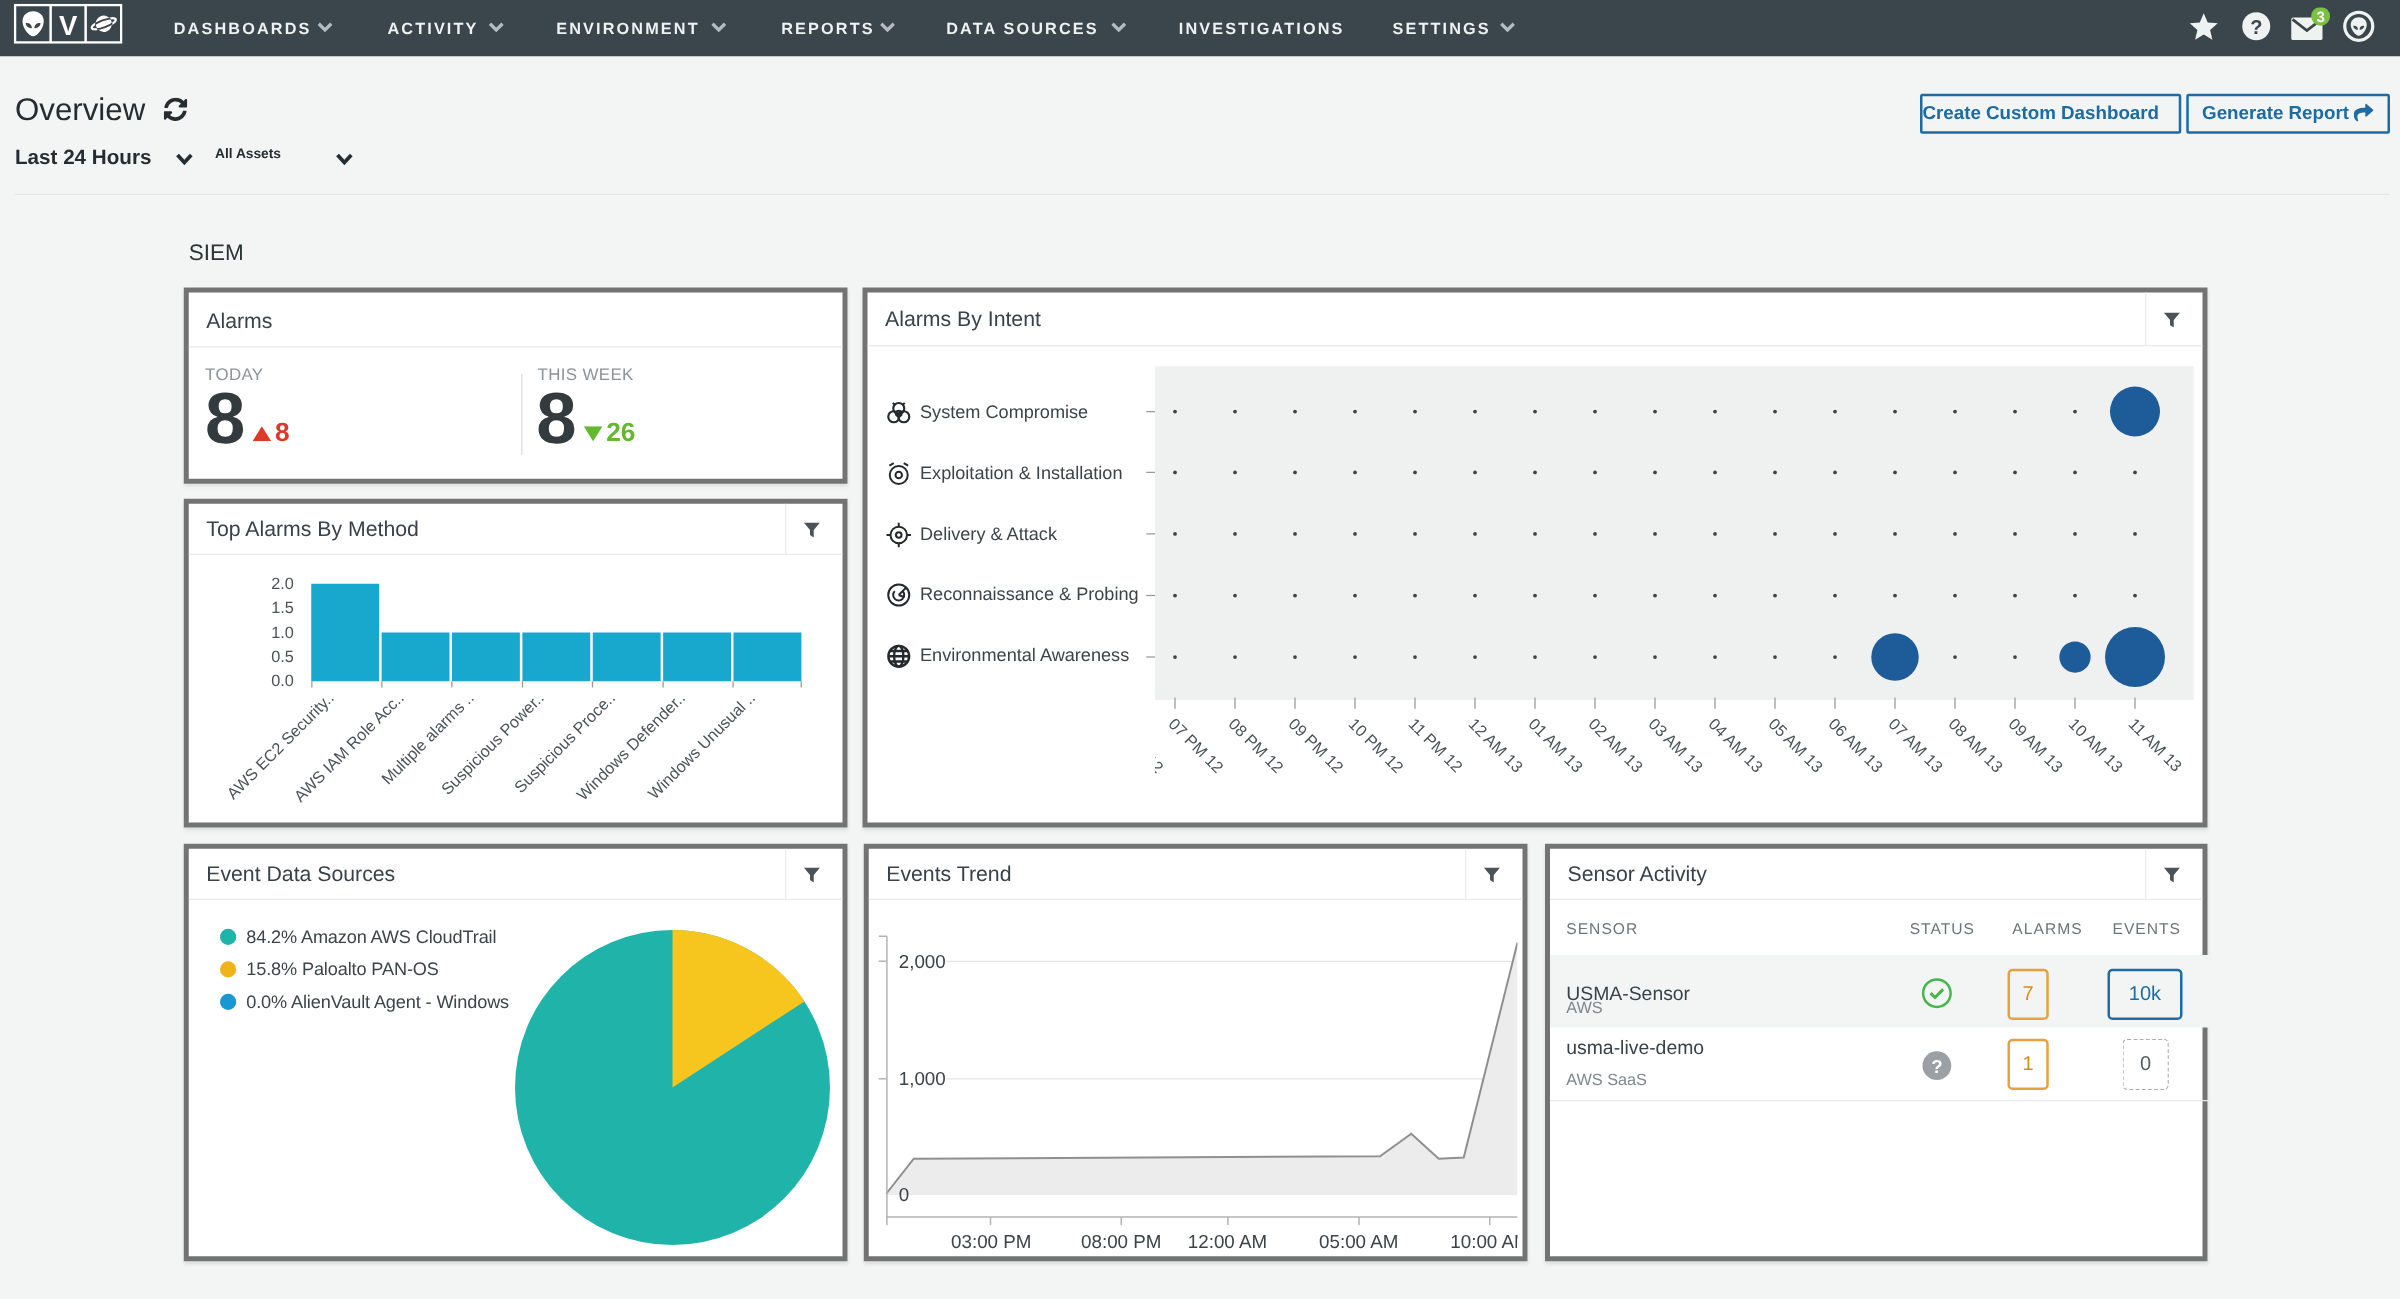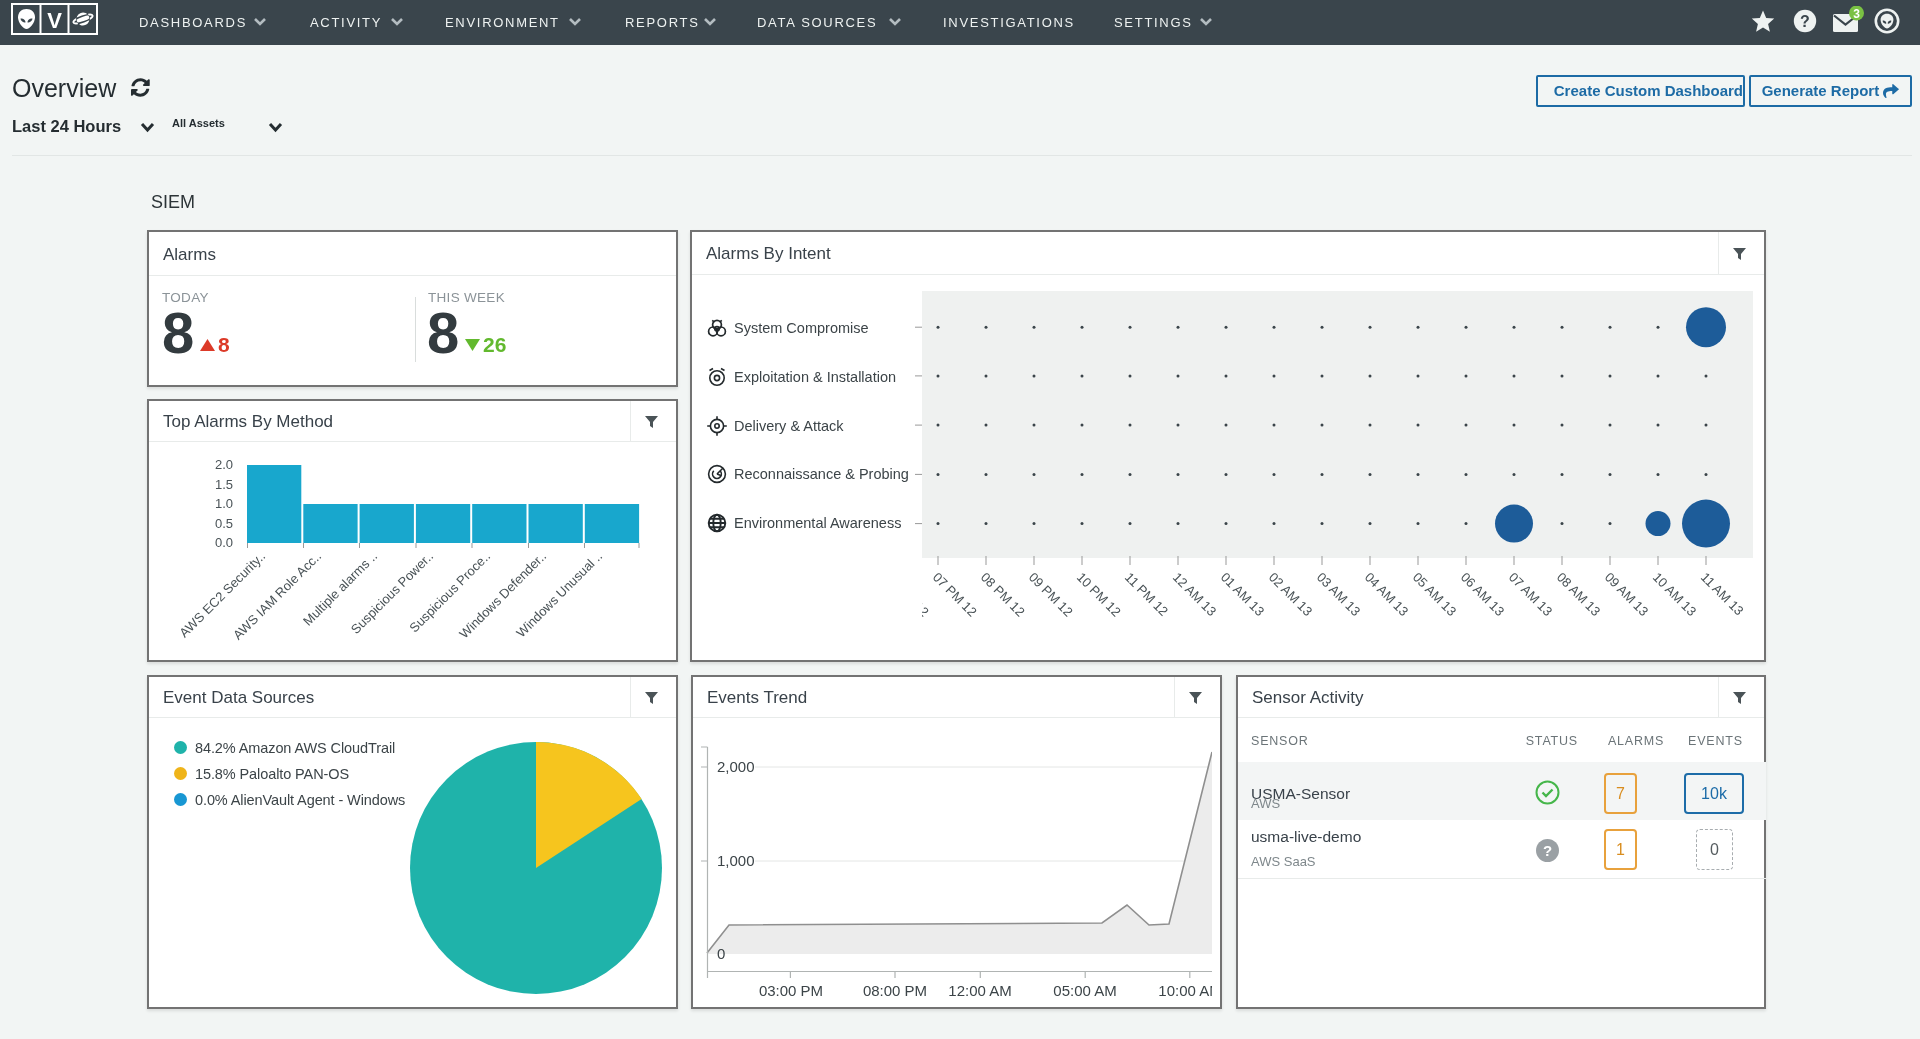--- a/index.html
+++ b/index.html
@@ -1,20 +1,20 @@
 <!DOCTYPE html>
 <html><head>
 <meta charset="utf-8">
 <style>
 * { margin:0; padding:0; box-sizing:border-box; }
 html,body { width:1920px; height:1039px; font-family:"Liberation Sans", sans-serif; background:#f2f5f4; overflow:hidden; }
 #nav { position:absolute; left:0; top:0; width:1920px; height:45px; background:#3a454c; }
-.navitem { position:absolute; top:0; height:31px; line-height:45px; color:#eef2f1; font-size:13px; font-weight:normal; letter-spacing:1.7px; }
+.navitem { position:absolute; top:0; height:31px; line-height:45px; color:#eef2f1; font-size:13px; font-weight:bold; letter-spacing:1.7px; }
 .chev { position:absolute; top:17px; }
-.card { position:absolute; background:#fff; border:2px solid #737373; box-shadow:0 2px 3px rgba(0,0,0,0.1); }
+.card { position:absolute; background:#fff; border:4px solid #737373; box-shadow:0 2px 3px rgba(0,0,0,0.1); }
 .cardhead { position:relative; height:41px; border-bottom:1px solid #e8ebea; }
 .cardtitle { position:absolute; left:14px; top:11px; font-size:17px; color:#39424a; }
 .filterbox { position:absolute; right:0; top:0; width:46px; height:41px; border-left:1px solid #e8ebea; }
 </style>
 </head>
 <body>
 <div id="nav">
   <svg style="position:absolute;left:11px;top:3px" width="87" height="32" viewBox="0 0 87 32">
     <rect x="1" y="1" width="85" height="30" fill="none" stroke="#fff" stroke-width="2"></rect>
     <line x1="29.5" y1="1" x2="29.5" y2="31" stroke="#fff" stroke-width="2"></line>
@@ -84,21 +84,21 @@
     <path d="M13 5.8c3.8 0 6.4 2.6 6.4 6 0 4.2-4.1 8.8-6.4 8.8s-6.4-4.6-6.4-8.8c0-3.4 2.6-6 6.4-6z" fill="#eef2f1"></path>
     <path d="M8.6 12.7c1.9-.4 3.4.6 3.7 2.4.1.6-.1.8-.7.6-1.8-.5-2.9-1.5-3-3z" fill="#3a454c"></path>
     <path d="M17.4 12.7c-1.9-.4-3.4.6-3.7 2.4-.1.6.1.8.7.6 1.8-.5 2.9-1.5 3-3z" fill="#3a454c"></path>
   </svg>
 </div>
 <div id="content">
   <div style="position:absolute;left:12px;top:74px;font-size:25px;color:#252d31">Overview</div>
   <svg style="position:absolute;left:131px;top:78px" width="19" height="19" viewBox="0 0 512 512">
       <path fill="#252d31" d="M370.72 133.28C339.458 104.008 298.888 88 255.848 88c-77.458 0-144.328 53.178-162.791 126.85-1.344 5.363-6.122 9.15-11.651 9.15H24.103c-7.498 0-13.194-6.807-11.807-14.176C33.933 94.924 134.813 8 255.848 8c66.448 0 126.791 26.136 171.315 68.685L463.854 40c15.101-15.101 40.93-4.405 40.93 16.971V192c0 13.255-10.745 24-24 24H345.911c-21.376 0-32.072-25.83-16.971-40.93l41.78-41.79zM100.089 296H24c-13.255 0-24 10.745-24 24v135.029c0 21.376 25.829 32.072 40.93 16.971l36.691-36.685C122.057 477.864 182.4 504 248.848 504c121.035 0 221.915-86.924 243.552-201.824 1.387-7.369-4.309-14.176-11.807-14.176h-57.304c-5.529 0-10.307 3.787-11.651 9.15C393.175 370.822 326.306 424 248.848 424c-43.04 0-83.61-16.008-114.872-45.28l41.781-41.79c15.101-15.1 4.405-40.93-16.971-40.93H100.089z"></path>
     </svg>
-  <div style="position:absolute;left:1536px;top:75px;width:209px;height:32px;border:2px solid #1d6ba5;border-radius:2px;color:#1d6ba5;font-size:15px;font-weight:bold;text-align:right;line-height:28px">Create Custom Dashboard</div>
+  <div style="position:absolute;left:1536px;top:75px;width:209px;height:32px;border:2px solid #1d6ba5;border-radius:2px;color:#1d6ba5;font-size:15px;font-weight:bold;text-align:left;line-height:28px">Create Custom Dashboard</div>
   <div style="position:absolute;left:1749px;top:75px;width:163px;height:32px;border:2px solid #1d6ba5;border-radius:2px;color:#1d6ba5;font-size:15px;font-weight:bold;text-align:center;line-height:28px">Generate Report <svg width="16" height="16" viewBox="0 0 512 512" style="vertical-align:-3px">
         <path fill="#1d6ba5" d="M503.691 189.836L327.687 37.851C315.186 27.048 296 35.827 296 52.537v84.528c-160.634 1.903-296 31.336-296 186.24 0 62.52 40.156 124.514 84.542 156.262 13.851 9.907 33.468-2.774 28.361-19.528C67.061 309.778 95.374 260.404 296 258.914v84.057c0 16.727 19.203 25.477 31.687 14.687l176.004-151.985c8.998-7.775 8.998-21.862.001-29.837z"></path>
       </svg></div>
   <div style="position:absolute;left:12px;top:117px;font-size:16.5px;font-weight:bold;color:#252d31">Last 24 Hours</div>
   <svg style="position:absolute;left:140px;top:122px" width="15" height="11" viewBox="0 0 15 11">
       <path d="M2 2l5.5 6L13 2" fill="none" stroke="#252d31" stroke-width="3"></path>
     </svg>
   <div style="position:absolute;left:172px;top:117px;font-size:11px;font-weight:bold;color:#252d31">All Assets</div>
   <svg style="position:absolute;left:268px;top:122px" width="15" height="11" viewBox="0 0 15 11">
       <path d="M2 2l5.5 6L13 2" fill="none" stroke="#252d31" stroke-width="3"></path>

